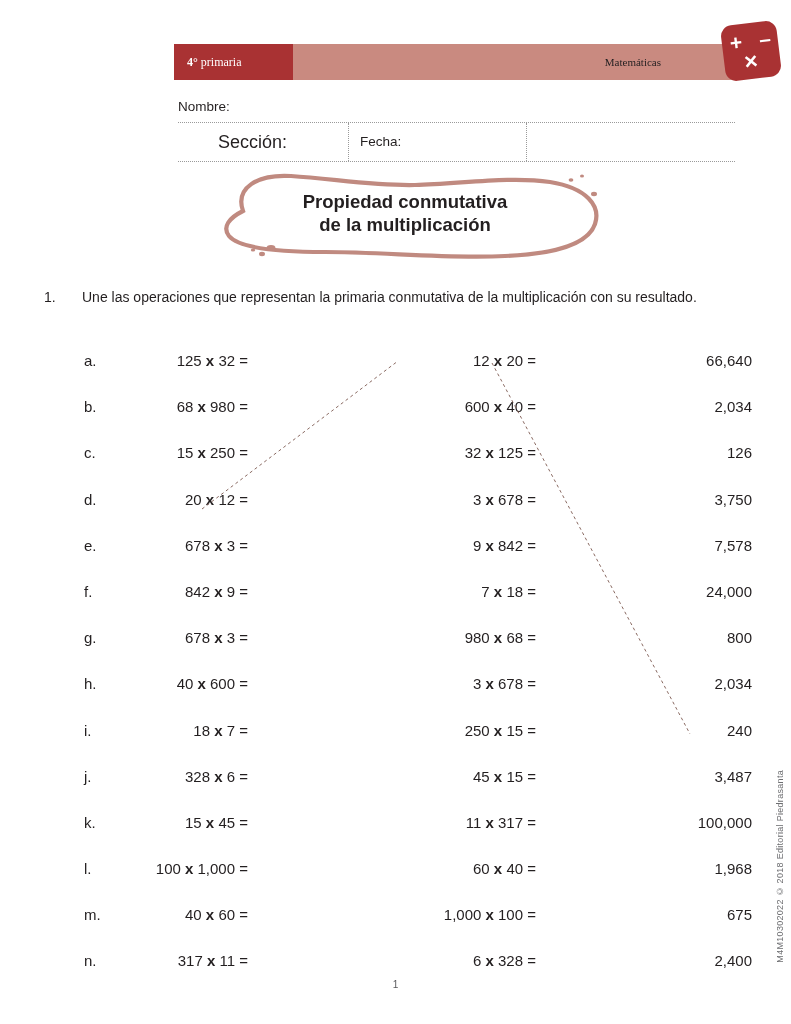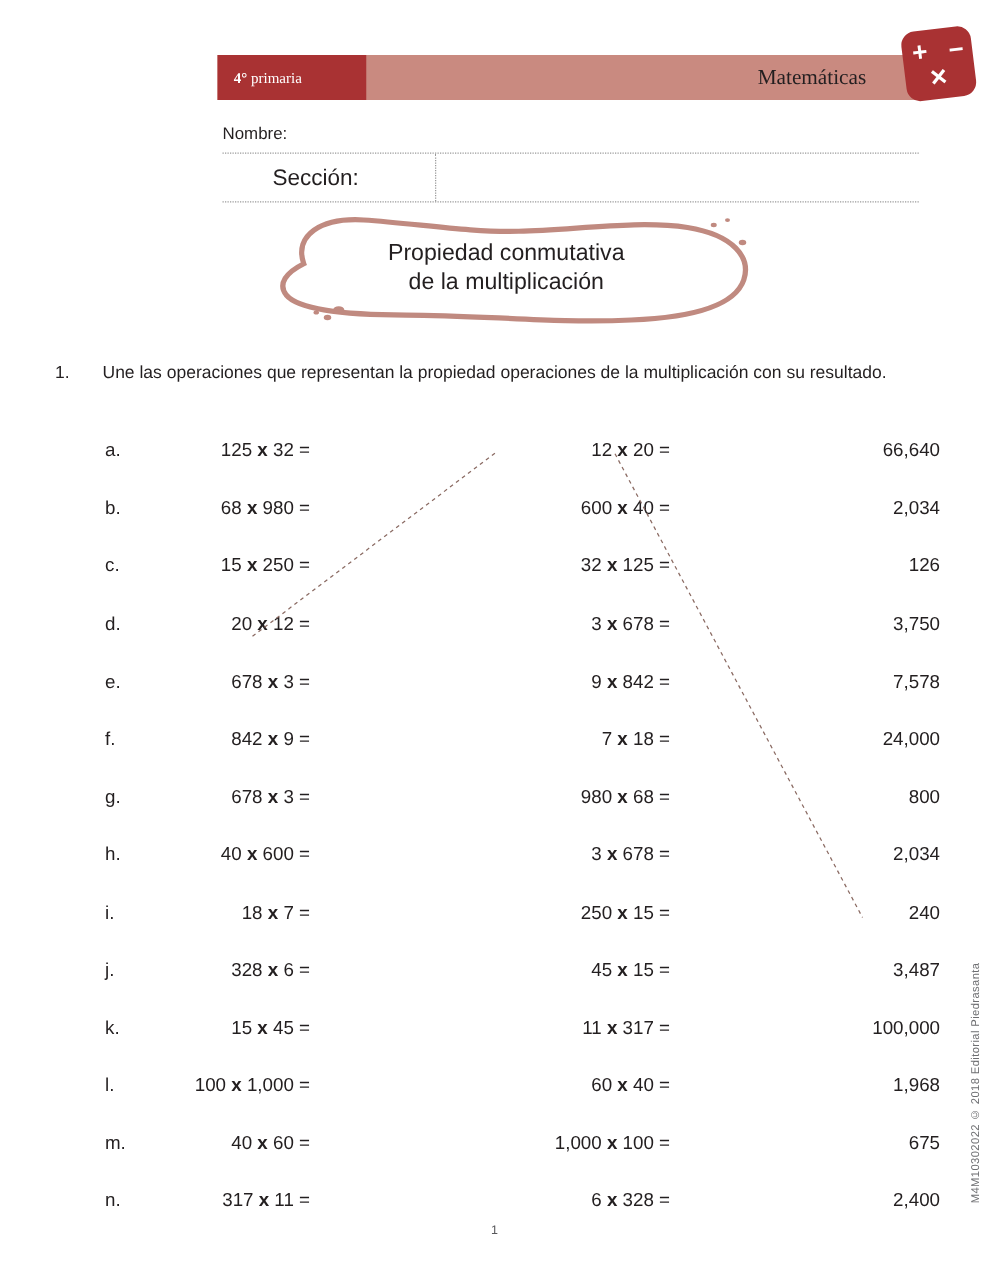--- a/index.html
+++ b/index.html
@@ -61,26 +61,26 @@
     color: #ffffff;
     font-family: "Liberation Serif", serif;
     font-size: 12px;
     line-height: 36px;
     padding-left: 13px;
     box-sizing: border-box;
   }
   .grade-badge b { font-weight: bold; }
   .subject-label {
     position: absolute;
-    right: 44px;
+    right: 76px;
     top: 0;
     height: 48px;
     line-height: 36px;
     font-family: "Liberation Serif", serif;
-    font-size: 17px;
+    font-size: 11px;
     color: #231f20;
   }
   .math-icon {
     position: absolute;
     right: 12px;
     top: 23px;
     width: 56px;
     height: 56px;
     background: #a93233;
     border-radius: 11px;
@@ -133,21 +133,21 @@
     width: 400px;
     height: 100px;
   }
   .title-blob svg { position: absolute; left: 0; top: 0; }
   .title-text {
     position: absolute;
     left: 0; top: 24px;
     width: 400px;
     text-align: center;
     font-size: 18.5px;
-    font-weight: normal;
+    font-weight: bold;
     line-height: 23px;
     color: #231f20;
   }
 
   
   .instruction {
     position: absolute;
     left: 44px;
     top: 286px;
     width: 700px;
@@ -260,20 +260,23 @@
   </div>
 </div>
 
 <div class="form-area">
   <div class="row-nombre dotted-h">
     <span>Nombre:</span>
   </div>
   <div class="row-second dotted-h">
     <div class="cell-seccion">
       <span>Sección:</span>
+    </div>
+    <div class="cell-fecha dotted-v">
+      <span>Fecha:</span>
     </div>
     <div class="cell-tax dotted-v">
     </div>
   </div>
 </div>
 
 <div class="title-blob">
   <svg width="400" height="100" viewBox="0 0 400 100">
     <path d="M38 45
              C 30 22, 52 8, 86 10
@@ -292,21 +295,21 @@
     <ellipse cx="389" cy="28" rx="3" ry="2.2" fill="#c08a80"></ellipse>
   </svg>
   <div class="title-text">
     <div>Propiedad conmutativa</div>
     <div>de la multiplicación</div>
   </div>
 </div>
 
 <div class="instruction">
   <span class="num">1.</span>
-  <span class="txt">Une las operaciones que representan la propiedad operaciones de la multiplicación con su resultado.</span>
+  <span class="txt">Une las operaciones que representan la primaria conmutativa de la multiplicación con su resultado.</span>
 </div>
 
 <div class="exercises" id="exercise-list">
     <div class="ex-row">
       <span class="ex-label">a.</span>
       <span class="ex-left"><span>125</span> <span class="op">x</span> <span>32</span> <span>=</span></span>
       <span class="ex-mid"><span>12</span> <span class="op">x</span> <span>20</span> <span>=</span></span>
       <span class="ex-right">66,640</span>
     </div>
     <div class="ex-row">

